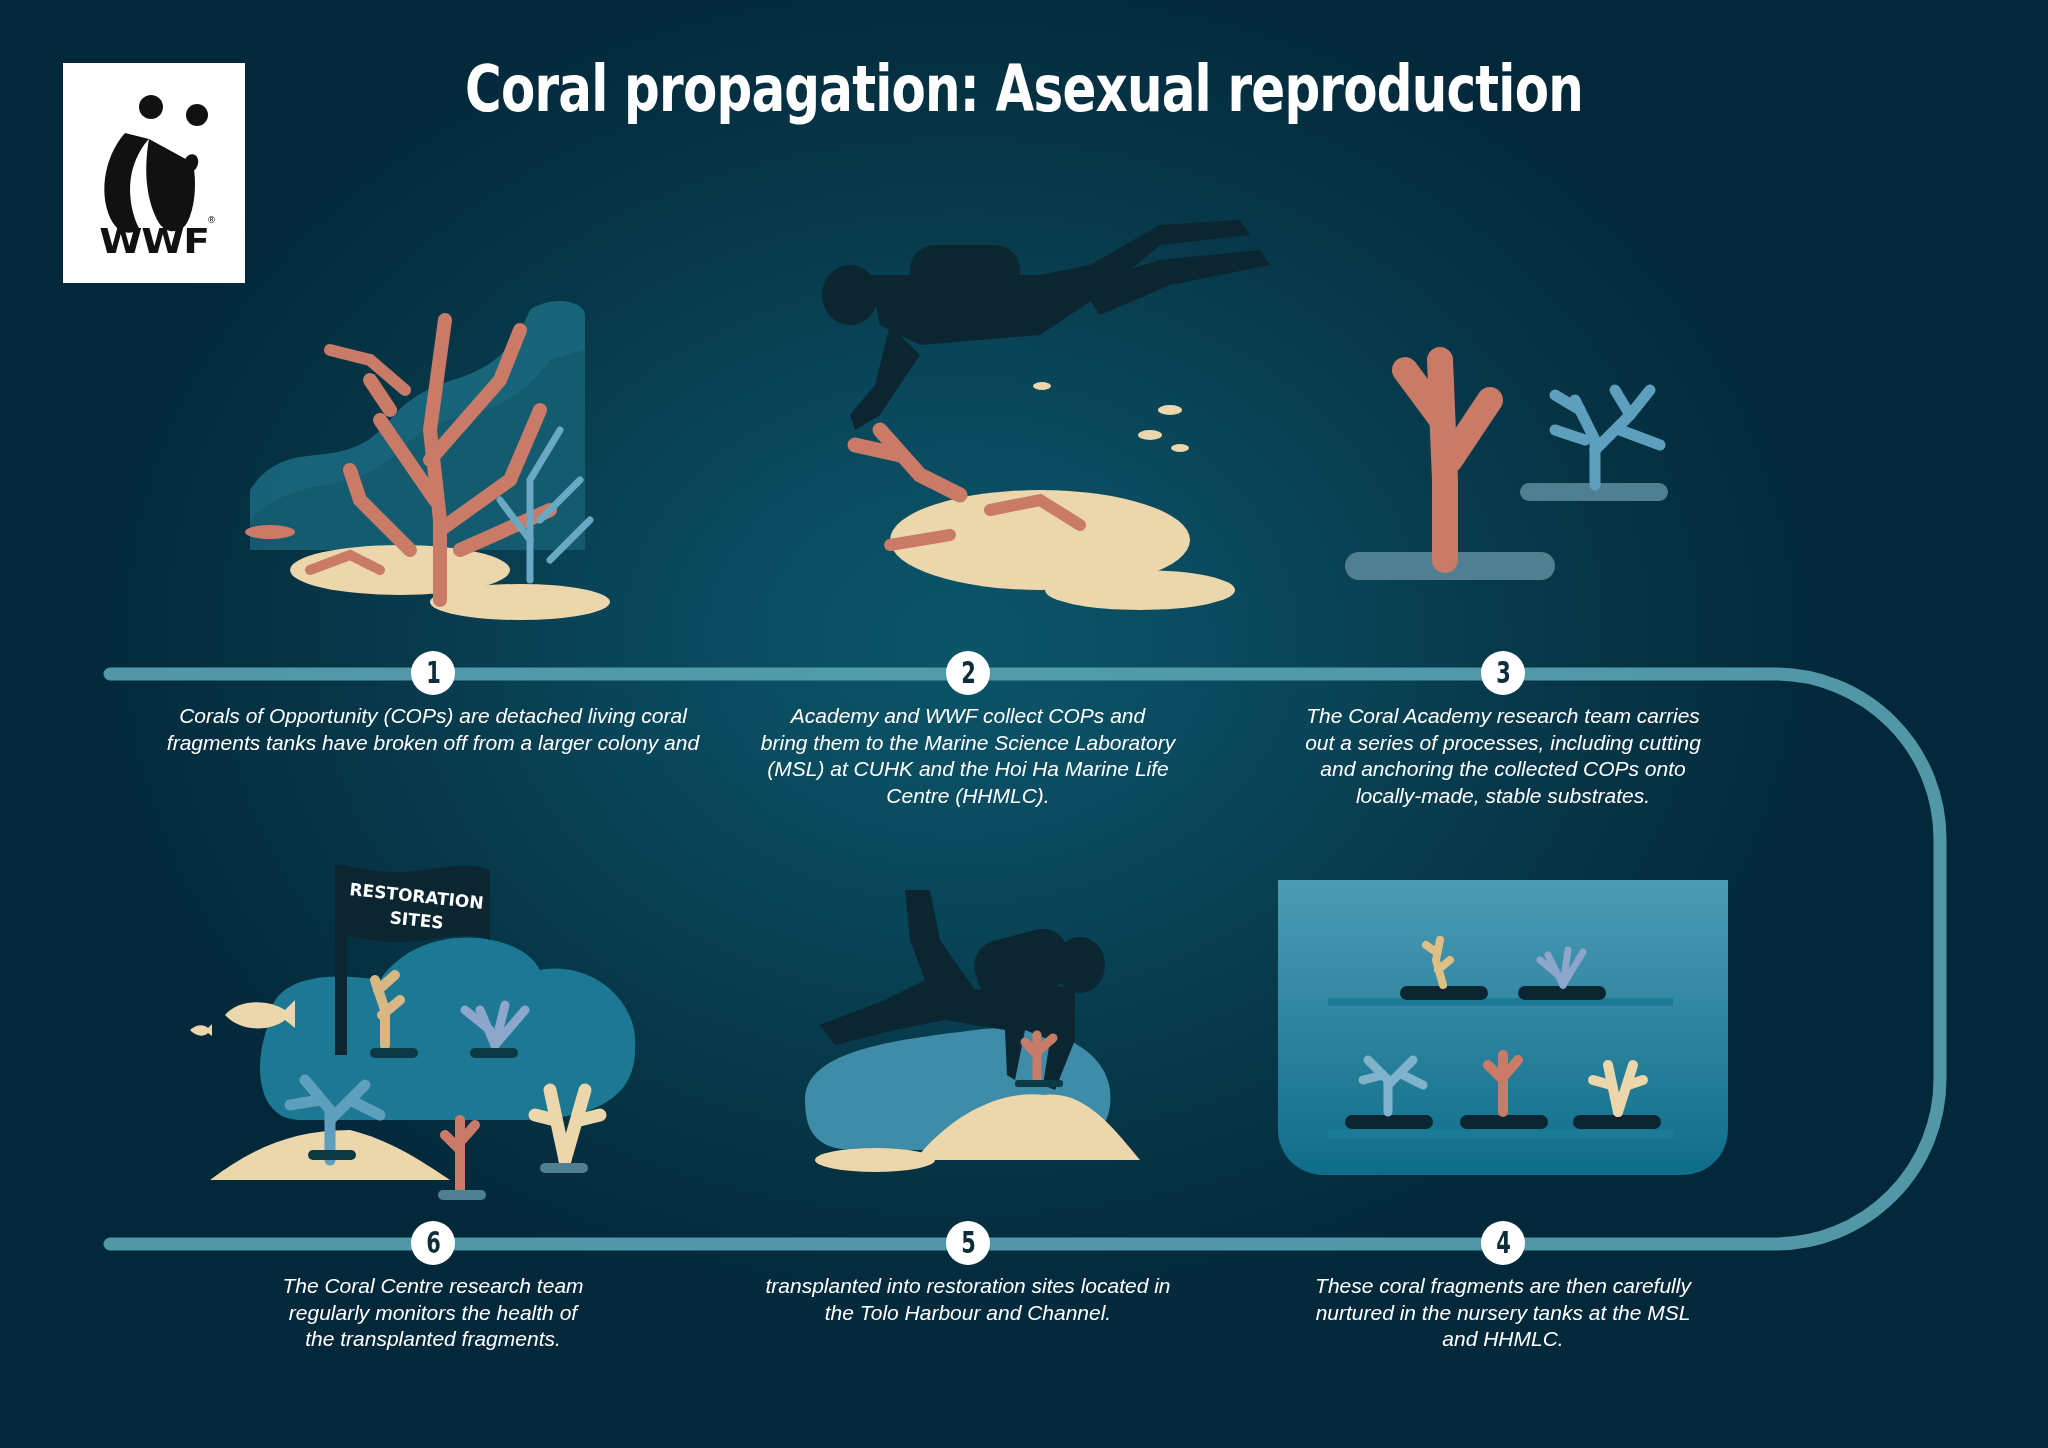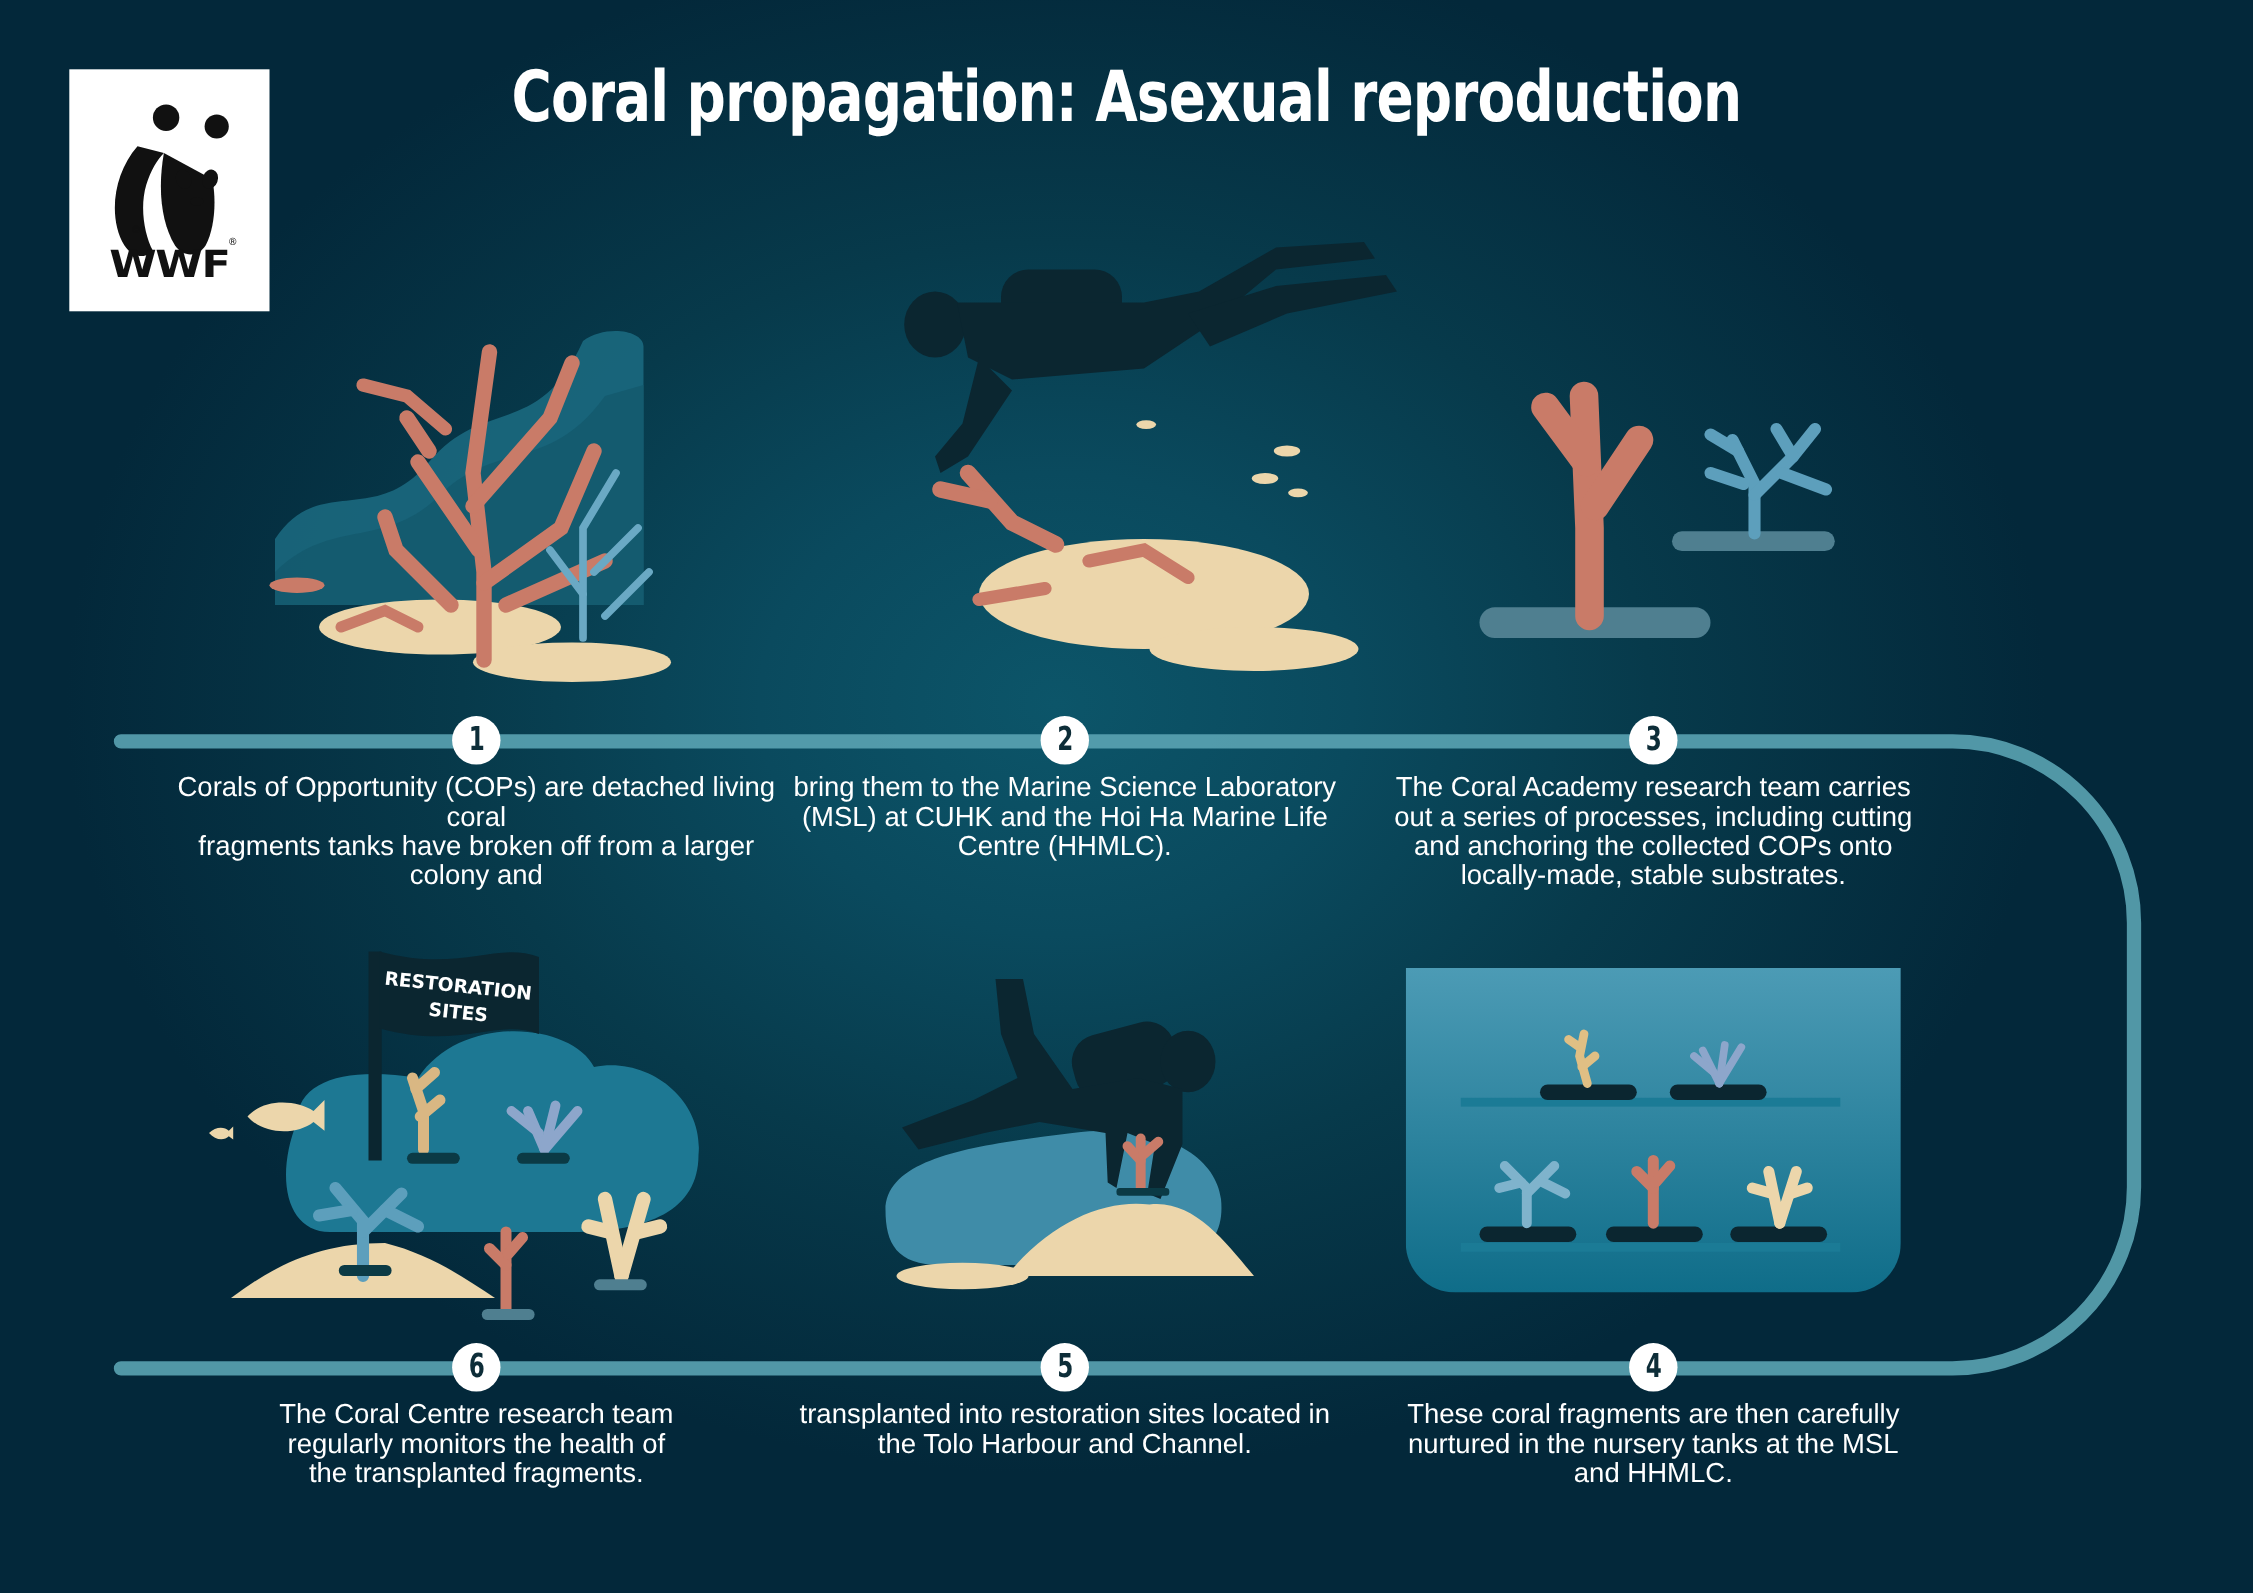--- a/index.html
+++ b/index.html
@@ -33,21 +33,21 @@
   .track { position: absolute; left: 0; top: 0; }
   .badge {
     position: absolute; width: 44px; height: 44px; border-radius: 50%;
     background: #ffffff; color: #0d2d38;
     font-family: "DejaVu Sans", sans-serif; font-weight: bold; font-size: 30px;
     line-height: 44px; text-align: center;
   }
   .badge span { display: inline-block; transform: scaleX(0.7); }
   .desc {
     position: absolute; width: 560px; text-align: center; color: #ffffff;
-    font-size: 25px; line-height: 26.5px;
+    font-size: 21px; line-height: 26.5px; font-style: italic;
   }
   .illus { position: absolute; }
 </style>
 </head>
 <body>
 
 <div class="canvas">
 
   <div class="logo">
     <svg width="182" height="220" viewBox="0 0 182 220">
@@ -249,20 +249,21 @@
   <div class="badge" style="left:1481px; top:651px;"><span>3</span></div>
   <div class="badge" style="left:1481px; top:1221px;"><span>4</span></div>
   <div class="badge" style="left:946px; top:1221px;"><span>5</span></div>
   <div class="badge" style="left:411px; top:1221px;"><span>6</span></div>
 
   <div class="desc" style="left:153px; top:703px;">
     <div>Corals of Opportunity (COPs) are detached living coral</div>
     <div>fragments tanks have broken off from a larger colony and</div>
   </div>
   <div class="desc" style="left:688px; top:703px;">
+    <div>Academy and WWF collect COPs and</div>
     <div>bring them to the Marine Science Laboratory</div>
     <div>(MSL) at CUHK and the Hoi Ha Marine Life</div>
     <div>Centre (HHMLC).</div>
   </div>
   <div class="desc" style="left:1223px; top:703px;">
     <div>The Coral Academy research team carries</div>
     <div>out a series of processes, including cutting</div>
     <div>and anchoring the collected COPs onto</div>
     <div>locally-made, stable substrates.</div>
   </div>

